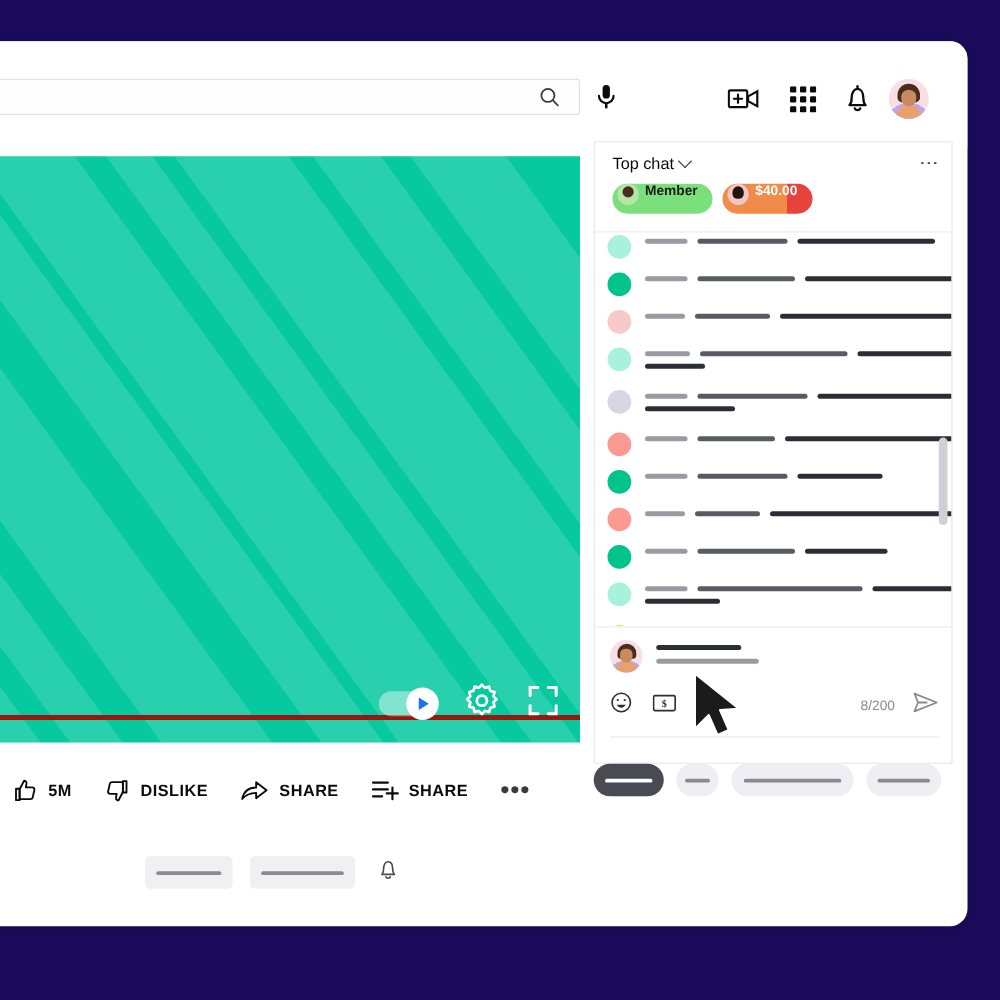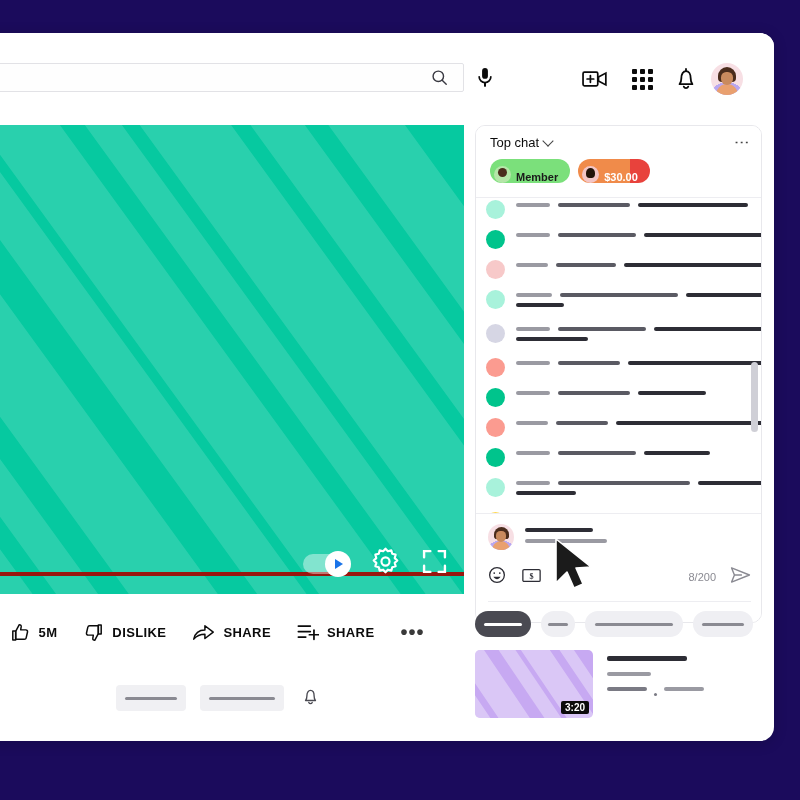--- a/index.html
+++ b/index.html
@@ -142,25 +142,25 @@
     display: flex; align-items: center; justify-content: center; gap: 14px;
   }
   .ph-pill {
     background: #F0F0F3; border-radius: 4px;
     display: flex; align-items: center; justify-content: center;
   }
   .ph-pill .ph-bar { background: #8A8A92; height: 3px; border-radius: 2px; }
 
   
   #chat-panel {
-    position: absolute; left: 505px; top: 92px;
+    position: absolute; left: 505px; top: 80px;
     width: 287px; height: 498px;
     background: #FFFFFF;
     border: 1px solid #E8E8EC;
-    border-radius: 10px;
+    border-radius: 0;
     overflow: hidden;
   }
   #chat-header {
     position: absolute; left: 0; top: 0; width: 287px; height: 72px;
     border-bottom: 1px solid #EDEDF1;
     background: #FFFFFF;
   }
   #chat-title {
     position: absolute; left: 14px; top: 9px;
     font-size: 13px; color: #0B0B0B; cursor: pointer;
@@ -175,21 +175,21 @@
     position: absolute; right: 14px; top: 9px;
     cursor: pointer; color: #444;
     font-size: 15px; line-height: 13px; letter-spacing: 0;
     writing-mode: vertical-rl;
   }
   #badge-row {
     position: absolute; left: 14px; top: 33px;
     display: flex; gap: 8px;
   }
   .badge {
-    display: flex; align-items: flex-end; gap: 5px;
+    display: flex; align-items: flex-start; gap: 5px;
     height: 24px; border-radius: 12px; padding: 0 12px 0 4px;
     font-size: 11px; font-weight: bold; color: #FFFFFF;
     cursor: pointer;
   }
   #badge-member { background: #7BE07B; color: #1B1B1B; }
   #badge-superchat {
     background: linear-gradient(90deg,#F08B4A 0 72%, #E8423C 72% 100%);
   }
   .badge-av {
     width: 17px; height: 17px; border-radius: 50%;
@@ -486,21 +486,21 @@
         <div id="chat-title-caret"></div>
         <div id="chat-overflow">⋮</div>
 
         <div id="badge-row">
           <div class="badge" id="badge-member">
             <span class="badge-av"></span>
             <span>Member</span>
           </div>
           <div class="badge" id="badge-superchat">
             <span class="badge-av"></span>
-            <span>$30.00</span>
+            <span>$40.00</span>
           </div>
         </div>
       </div>
 
       <div id="chat-messages">
           <div class="chat-msg">
             <div class="msg-avatar" style="background: rgb(168, 242, 219);"></div>
             <div class="msg-lines">
               <div class="msg-line">
                 <div class="bar bar-time" style="width: 34px;"></div>
@@ -664,38 +664,19 @@
           <div class="chip-bar" style="width: 20px;"></div>
         </div>
         <div class="chip chip-idle" style="width: 98px;">
           <div class="chip-bar" style="width: 78px;"></div>
         </div>
         <div class="chip chip-idle" style="width: 60px;">
           <div class="chip-bar" style="width: 42px;"></div>
         </div>
       </div>
 
-    <div id="rec-item">
-      <div id="rec-thumb">
-        <div class="rstripe" style="left:-20px; top:-20px; width:18px; height:130px;"></div>
-        <div class="rstripe" style="left:10px;  top:-26px; width:26px; height:140px;"></div>
-        <div class="rstripe" style="left:52px;  top:-30px; width:14px; height:140px;"></div>
-        <div class="rstripe" style="left:76px;  top:-34px; width:24px; height:150px;"></div>
-        <div class="rstripe" style="left:112px; top:-36px; width:12px; height:150px;"></div>
-        <div id="rec-duration">3:20</div>
-      </div>
-      <div id="rec-meta">
-        <div class="bar bar-text" style="width:80px;height:5px;"></div>
-        <div class="bar" style="width:44px;height:4px;background:#9A9AA2;"></div>
-        <div style="display:flex;align-items:center;gap:7px;">
-          <div class="bar" style="width:40px;height:4px;background:#7A7A84;"></div>
-          <div style="width:3px;height:3px;border-radius:50%;background:#7A7A84;"></div>
-          <div class="bar" style="width:40px;height:4px;background:#9A9AA2;"></div>
-        </div>
-      </div>
-    </div>
 
   </div>
 
   <svg id="cursor" width="46" height="56" viewBox="0 0 46 56" style="left: 552px; top: 537px;">
     <path d="M4 2 L4 46 L15 35 L22 51 L31 47 L24 31 L39 30 Z" fill="#1B1B1B" stroke="#FFFFFF" stroke-width="1.6" stroke-linejoin="round"></path>
   </svg>
 </div>
 
 </body></html>

